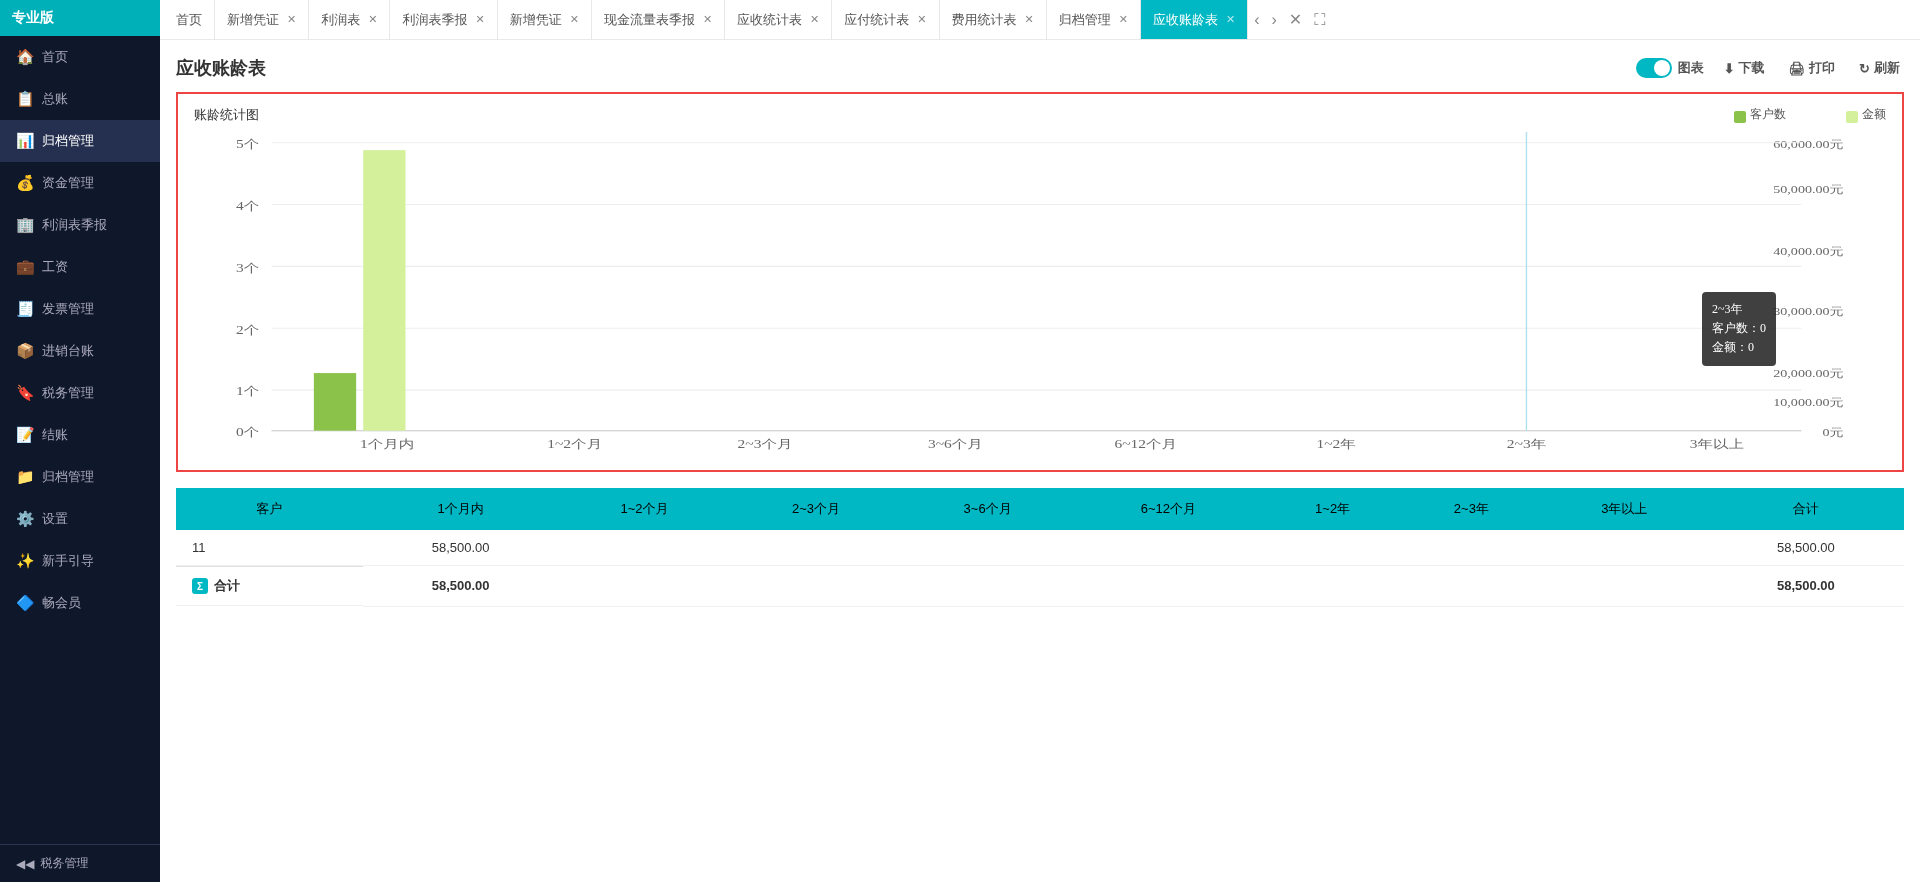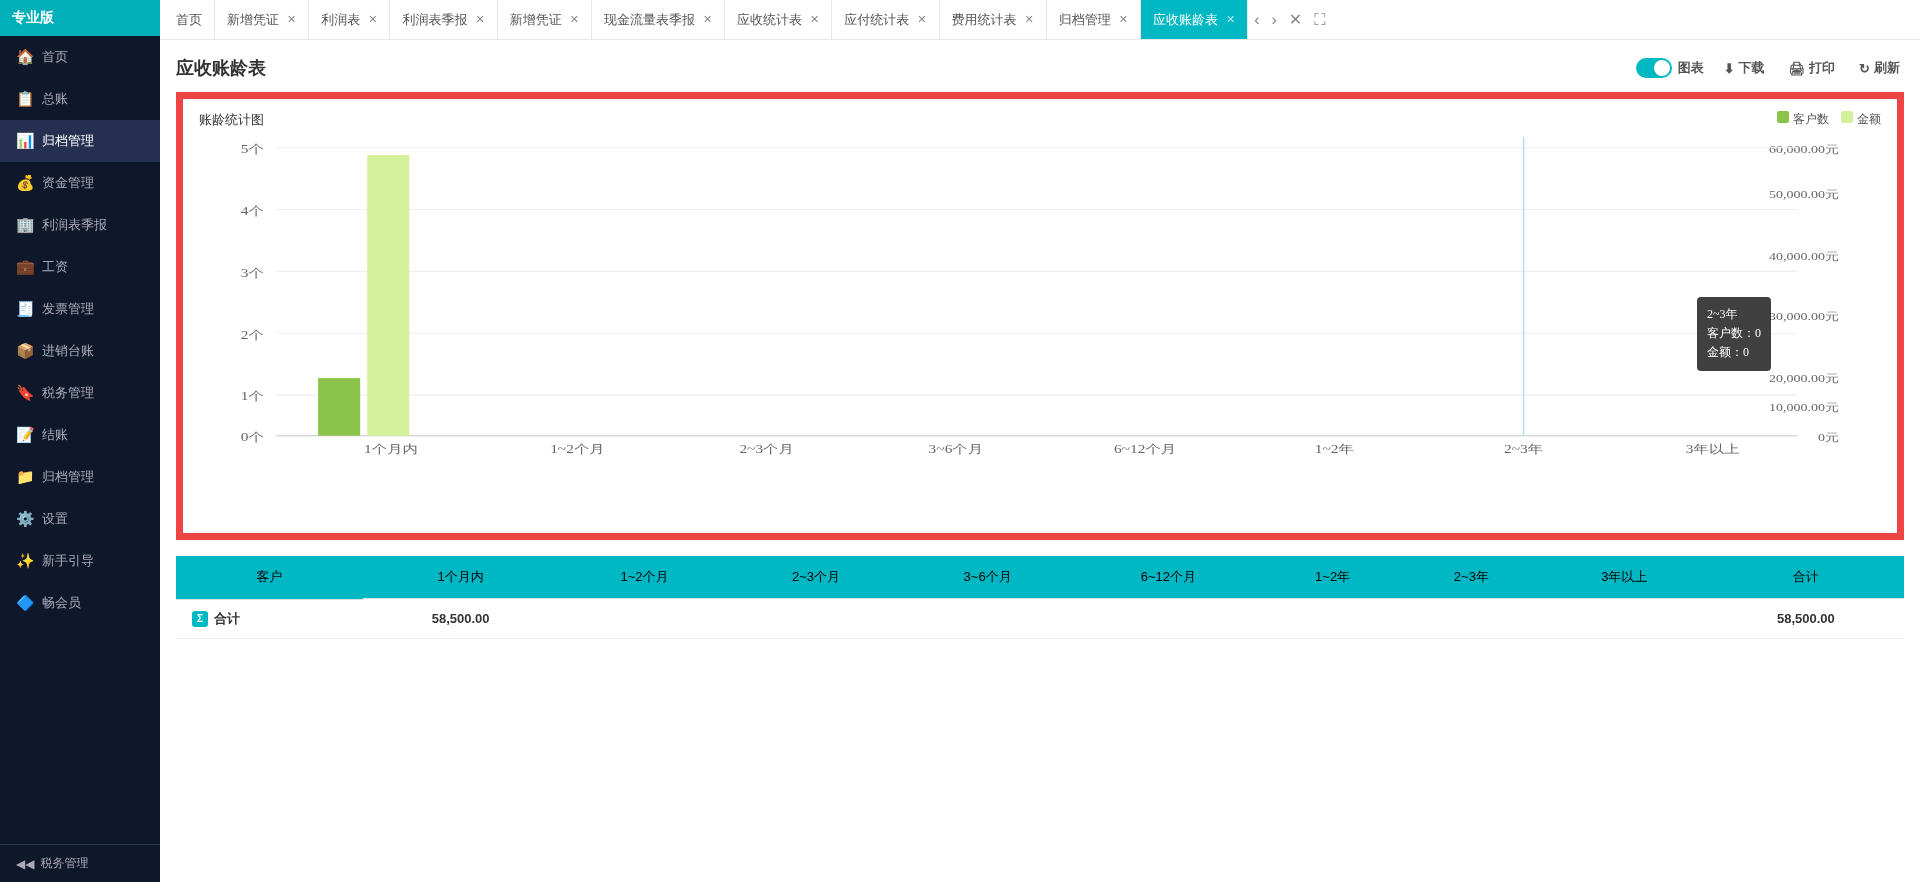--- a/index.html
+++ b/index.html
@@ -153,46 +153,47 @@
       cursor: pointer;
       color: #555;
       display: flex;
       align-items: center;
       gap: 4px;
       padding: 0 4px;
     }
 
     
     .chart-container {
-      border: 7px solid #ef4444;
+      border: 2px solid #ef4444;
       padding: 12px 16px;
       margin-bottom: 16px;
       position: relative;
       background: #fff;
-      height: 448px;
+      height: 380px;
     }
     .chart-title {
       font-size: 13px;
       color: #333;
       margin-bottom: 8px;
     }
     .chart-legend {
       position: absolute;
       top: 12px;
       right: 16px;
       display: flex;
       align-items: center;
       gap: 12px;
       font-size: 12px;
       color: #555;
     }
     .legend-item {
       display: flex;
-      align-items: flex-start;
+      align-items: flex-end;
       gap: 4px;
+      margin-left: 48px;
     }
     .legend-color {
       width: 12px;
       height: 12px;
       border-radius: 2px;
     }
 
     
     .chart-svg-wrap {
       width: 100%;
@@ -489,20 +490,32 @@
           <th>2~3个月</th>
           <th>3~6个月</th>
           <th>6~12个月</th>
           <th>1~2年</th>
           <th>2~3年</th>
           <th>3年以上</th>
           <th>合计</th>
         </tr>
       </thead>
       <tbody>
+        <tr class="table-row">
+          <td>11</td>
+          <td>58,500.00</td>
+          <td></td>
+          <td></td>
+          <td></td>
+          <td></td>
+          <td></td>
+          <td></td>
+          <td></td>
+          <td>58,500.00</td>
+        </tr>
         <tr class="total-row">
           <td>
             <span class="total-icon">Σ</span>
             <span>合计</span>
           </td>
           <td>58,500.00</td>
           <td></td>
           <td></td>
           <td></td>
           <td></td>

